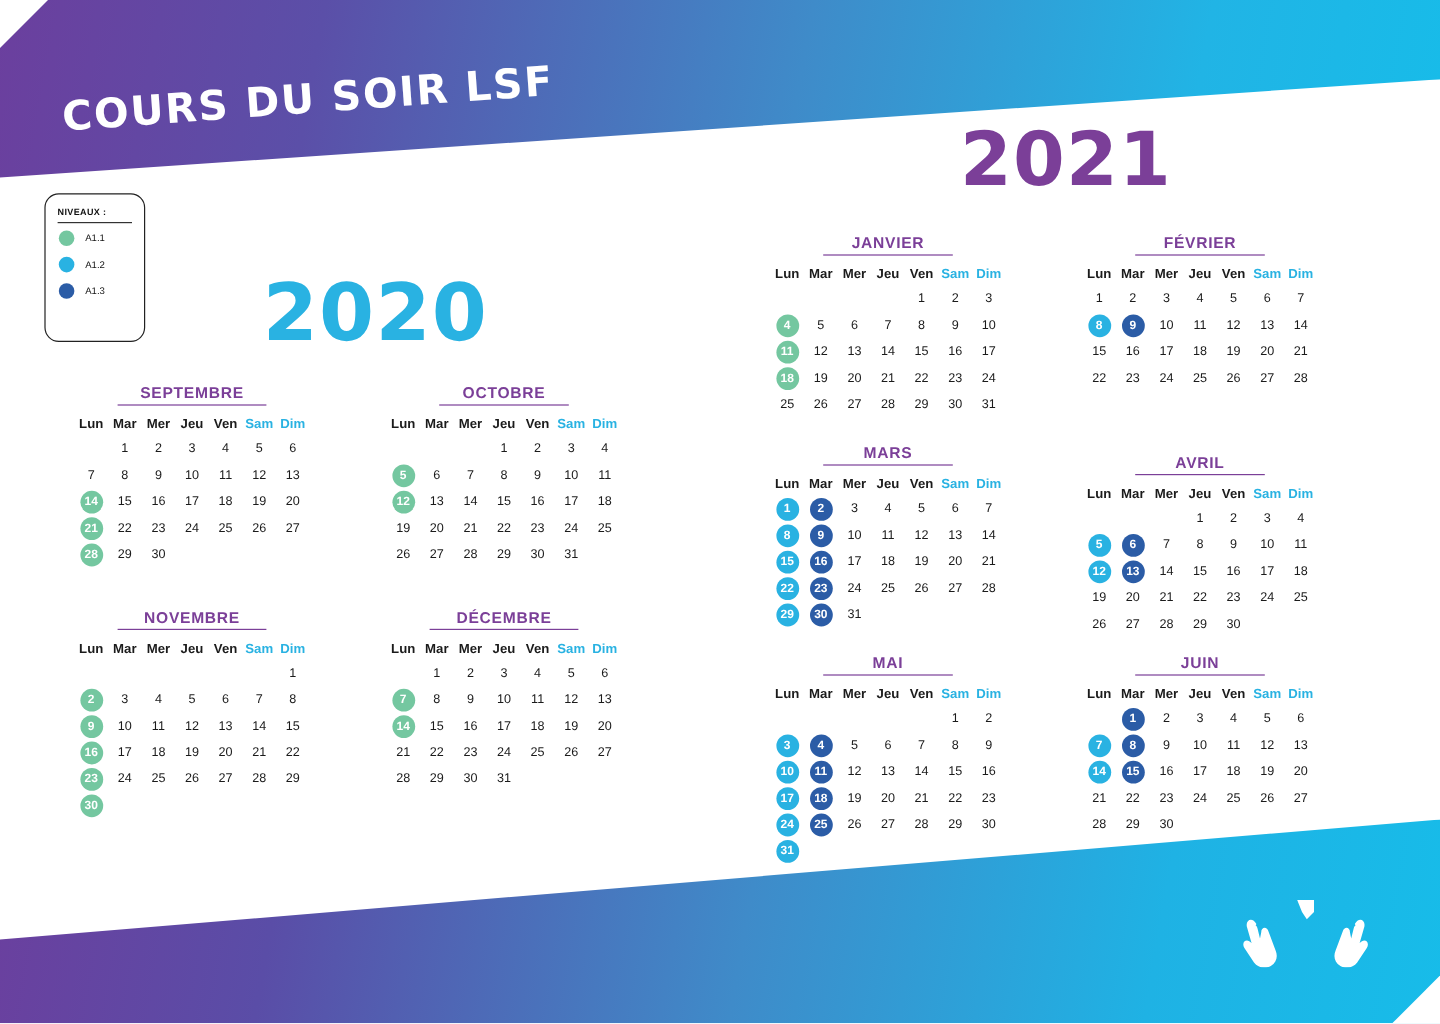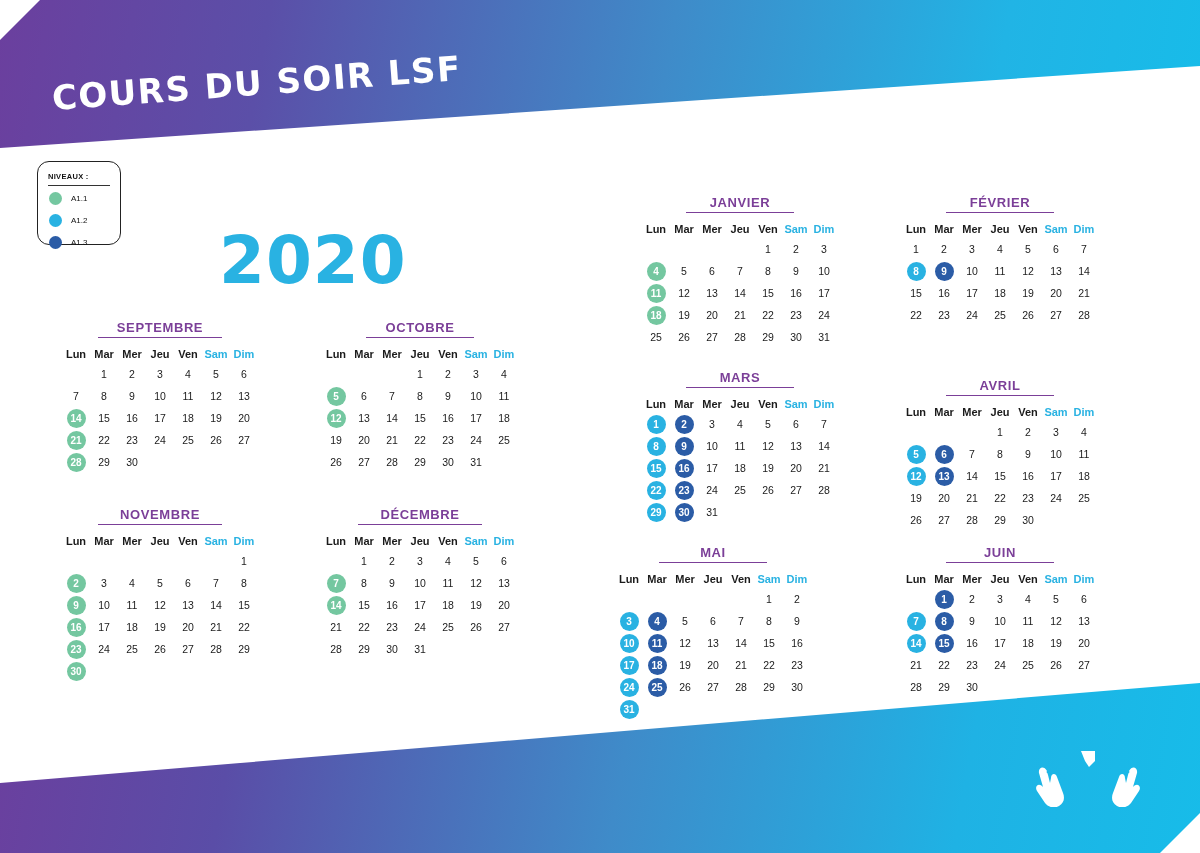--- a/index.html
+++ b/index.html
@@ -58,21 +58,21 @@
   }
   .year-2020{
     position:absolute;left:219px;top:222px;
     font-size:66px;font-weight:bold;color:#29b2e2;
     font-family:"DejaVu Sans", sans-serif;
     letter-spacing:1px;
   }
 
   
   .legend{
-    position:absolute;left:37px;top:161px;width:84px;height:84px;
+    position:absolute;left:37px;top:161px;width:84px;height:124px;
     border:1.5px solid #222;border-radius:12px;background:#fff;
     padding:8px 0 0 0;box-sizing:border-box;
   }
   .legend-title{
     font-size:7.5px;font-weight:bold;color:#111;letter-spacing:.3px;
     margin:2px 0 4px 10px;
   }
   .legend hr{border:0;border-top:1px solid #333;margin:3px 10px 6px 10px;}
   .legend-row{display:flex;align-items:center;margin:0 0 9px 11px;}
   .legend-dot{width:13px;height:13px;border-radius:50%;display:inline-block;margin-right:9px;}
@@ -116,20 +116,21 @@
 <div class="page">
 
   <div class="band-top"></div>
   <div class="band-top-inner"></div>
   <div class="band-bottom"></div>
   <div class="band-bottom-inner"></div>
   <div class="corner-tl"></div>
   <div class="corner-br"></div>
 
   <div class="title">COURS DU SOIR LSF</div>
+  <div class="year-2021">2021</div>
   <div class="year-2020">2020</div>
 
   <div class="legend">
     <div class="legend-title">NIVEAUX :</div>
     <hr>
     <div class="legend-row">
       <span class="legend-dot lvl1"></span>
       <span class="legend-label">A1.1</span>
     </div>
     <div class="legend-row">
@@ -640,21 +641,21 @@
               <td>27</td>
               <td>28</td>
               <td>29</td>
               <td>30</td>
               <td>&nbsp;</td>
               <td>&nbsp;</td>
             </tr>
           </tbody>
         </table>
       </div>
-      <div class="month" style="left: 613px; top: 525px;">
+      <div class="month" style="left: 640px; top: 525px;">
         <div class="month-name">MAI</div>
         <table class="cal">
           <thead>
             <tr>
               <th>Lun</th>
               <th>Mar</th>
               <th>Mer</th>
               <th>Jeu</th>
               <th>Ven</th>
               <th class="we">Sam</th>

